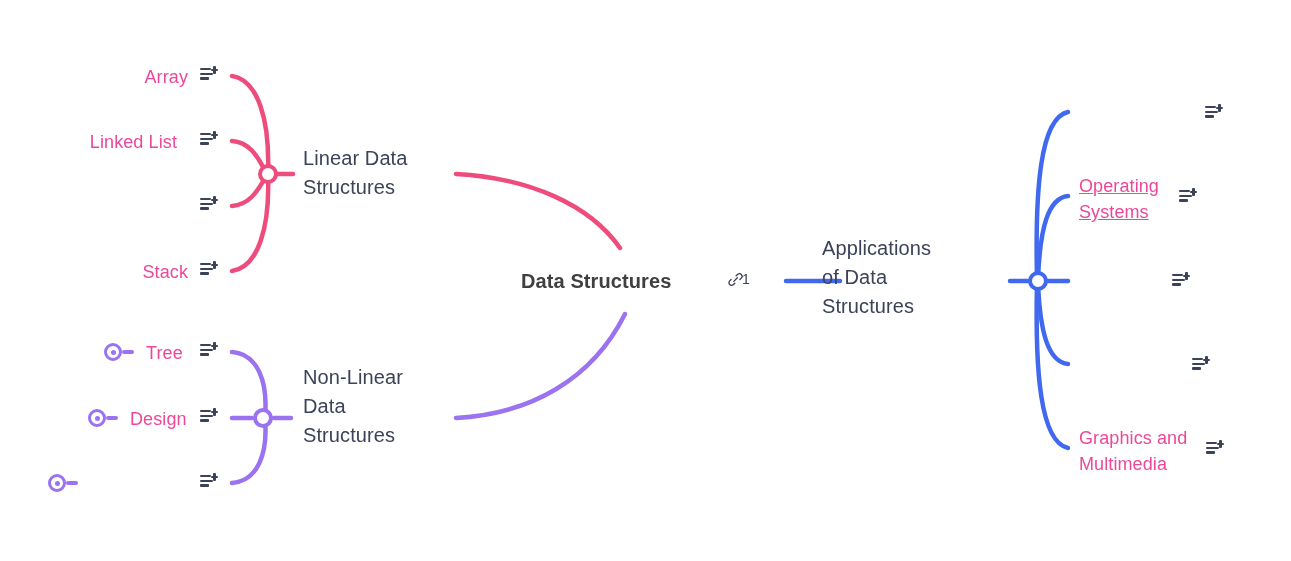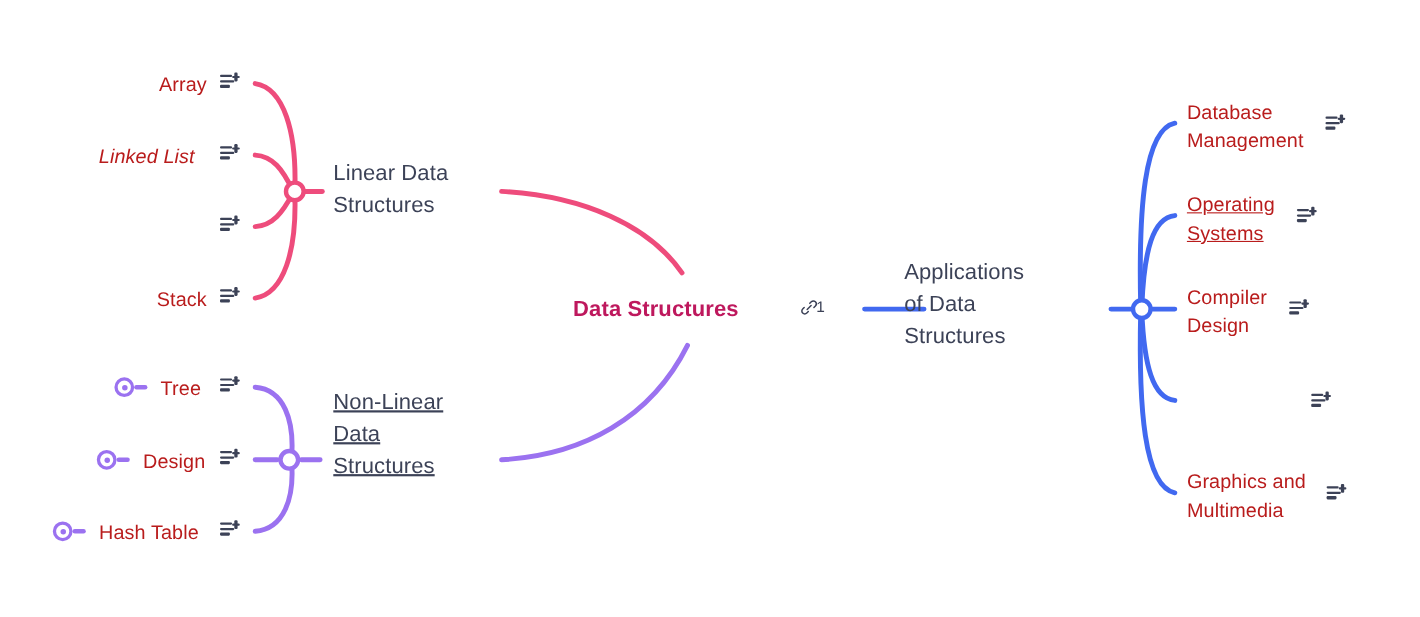--- a/index.html
+++ b/index.html
@@ -23,29 +23,29 @@
   .node-label {
     position: absolute;
     color: #3c4257;
     font-size: 20px;
     line-height: 29px;
     white-space: pre-line;
     letter-spacing: 0.1px;
   }
   .leaf-label {
     position: absolute;
-    color: #b91c1c;
+    color: #ec4899;
     font-size: 18px;
     line-height: 26px;
     white-space: pre-line;
     letter-spacing: 0.1px;
   }
   .root-label {
     position: absolute;
-    color: #be185d;
+    color: #404040;
     font-size: 20px;
     font-weight: bold;
     line-height: 28px;
     letter-spacing: 0.1px;
     white-space: nowrap;
   }
   .right-align { text-align: right; }
 
   
   .note-icon {
@@ -181,21 +181,21 @@
 
   <div class="leaf-label right-align" style="left:40px; top:64px; width:148px;">Array</div>
   <div class="note-icon" style="left:200px; top:66px;">
     <div class="ln l1"></div>
     <div class="ln l2"></div>
     <div class="ln l3"></div>
     <div class="pv"></div>
     <div class="ph"></div>
   </div>
 
-  <div class="leaf-label right-align" style="left:29px; top:129px; width:148px;font-style:italic;">Linked List</div>
+  <div class="leaf-label right-align" style="left:29px; top:129px; width:148px;">Linked List</div>
   <div class="note-icon" style="left:200px; top:131px;">
     <div class="ln l1"></div>
     <div class="ln l2"></div>
     <div class="ln l3"></div>
     <div class="pv"></div>
     <div class="ph"></div>
   </div>
 
   <div class="note-icon" style="left:200px; top:196px;">
     <div class="ln l1"></div>
@@ -207,21 +207,21 @@
 
   <div class="leaf-label right-align" style="left:40px; top:259px; width:148px;text-align:right;">Stack</div>
   <div class="note-icon" style="left:200px; top:261px;">
     <div class="ln l1"></div>
     <div class="ln l2"></div>
     <div class="ln l3"></div>
     <div class="pv"></div>
     <div class="ph"></div>
   </div>
 
-  <div class="node-label" style="left:303px; top:352px; width:150px;text-decoration:underline;">Non-Linear
+  <div class="node-label" style="left:303px; top:363px; width:150px;">Non-Linear
 Data
 Structures</div>
 
   <div class="knob" style="left:253px; top:408px; width:20px; height:20px; border:4px solid #9b72f0;"></div>
 
   <div class="bullet" style="left:104px; top:343px;">
     <div class="ring"></div>
     <div class="dot"></div>
     <div class="stub"></div>
   </div>
@@ -246,57 +246,52 @@
     <div class="ln l3"></div>
     <div class="pv"></div>
     <div class="ph"></div>
   </div>
 
   <div class="bullet" style="left:48px; top:474px;">
     <div class="ring"></div>
     <div class="dot"></div>
     <div class="stub"></div>
   </div>
-  <div class="leaf-label" style="left:90px; top:471px; width:130px;">Hash Table</div>
   <div class="note-icon" style="left:200px; top:473px;">
     <div class="ln l1"></div>
     <div class="ln l2"></div>
     <div class="ln l3"></div>
     <div class="pv"></div>
     <div class="ph"></div>
   </div>
 
   <div class="node-label" style="left:822px; top:234px; width:160px;">Applications
 of Data
 Structures</div>
 
   <div class="knob" style="left:1028px; top:271px; width:20px; height:20px; border:4px solid #4169f0;"></div>
 
-  <div class="leaf-label" style="left:1079px; top:89px; width:125px;">Database
-Management</div>
   <div class="note-icon" style="left:1205px; top:104px;">
     <div class="ln l1"></div>
     <div class="ln l2"></div>
     <div class="ln l3"></div>
     <div class="pv"></div>
     <div class="ph"></div>
   </div>
 
   <div class="leaf-label" style="left:1079px; top:173px; width:100px;text-decoration:underline;">Operating
 Systems</div>
   <div class="note-icon" style="left:1179px; top:188px;">
     <div class="ln l1"></div>
     <div class="ln l2"></div>
     <div class="ln l3"></div>
     <div class="pv"></div>
     <div class="ph"></div>
   </div>
 
-  <div class="leaf-label" style="left:1079px; top:257px; width:95px;">Compiler
-Design</div>
   <div class="note-icon" style="left:1172px; top:272px;">
     <div class="ln l1"></div>
     <div class="ln l2"></div>
     <div class="ln l3"></div>
     <div class="pv"></div>
     <div class="ph"></div>
   </div>
 
   <div class="note-icon" style="left:1192px; top:356px;">
     <div class="ln l1"></div>

